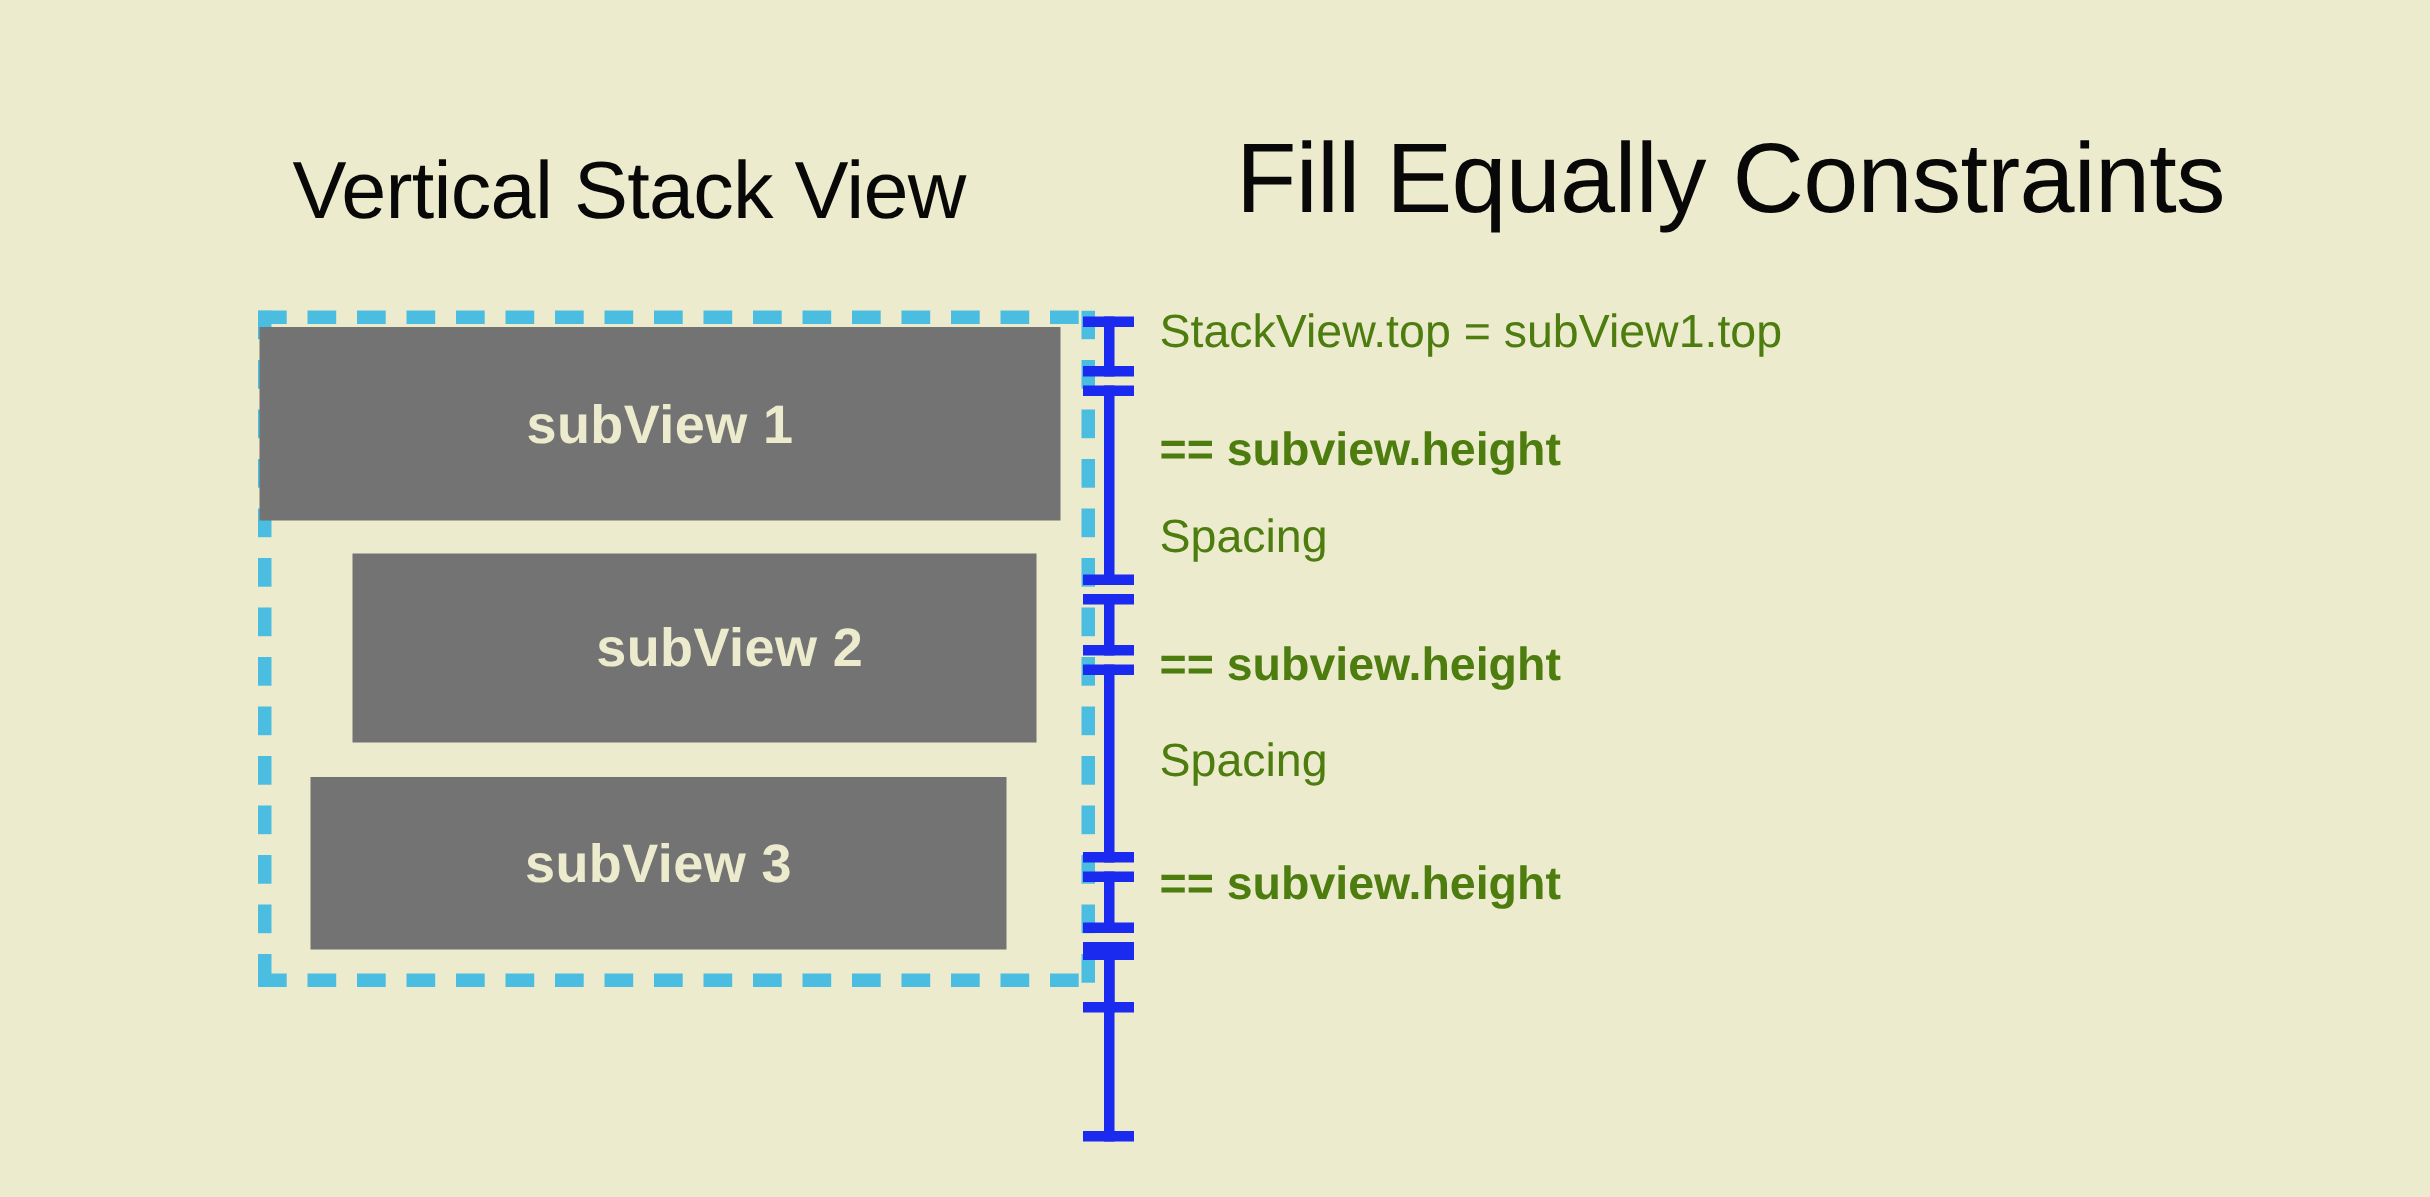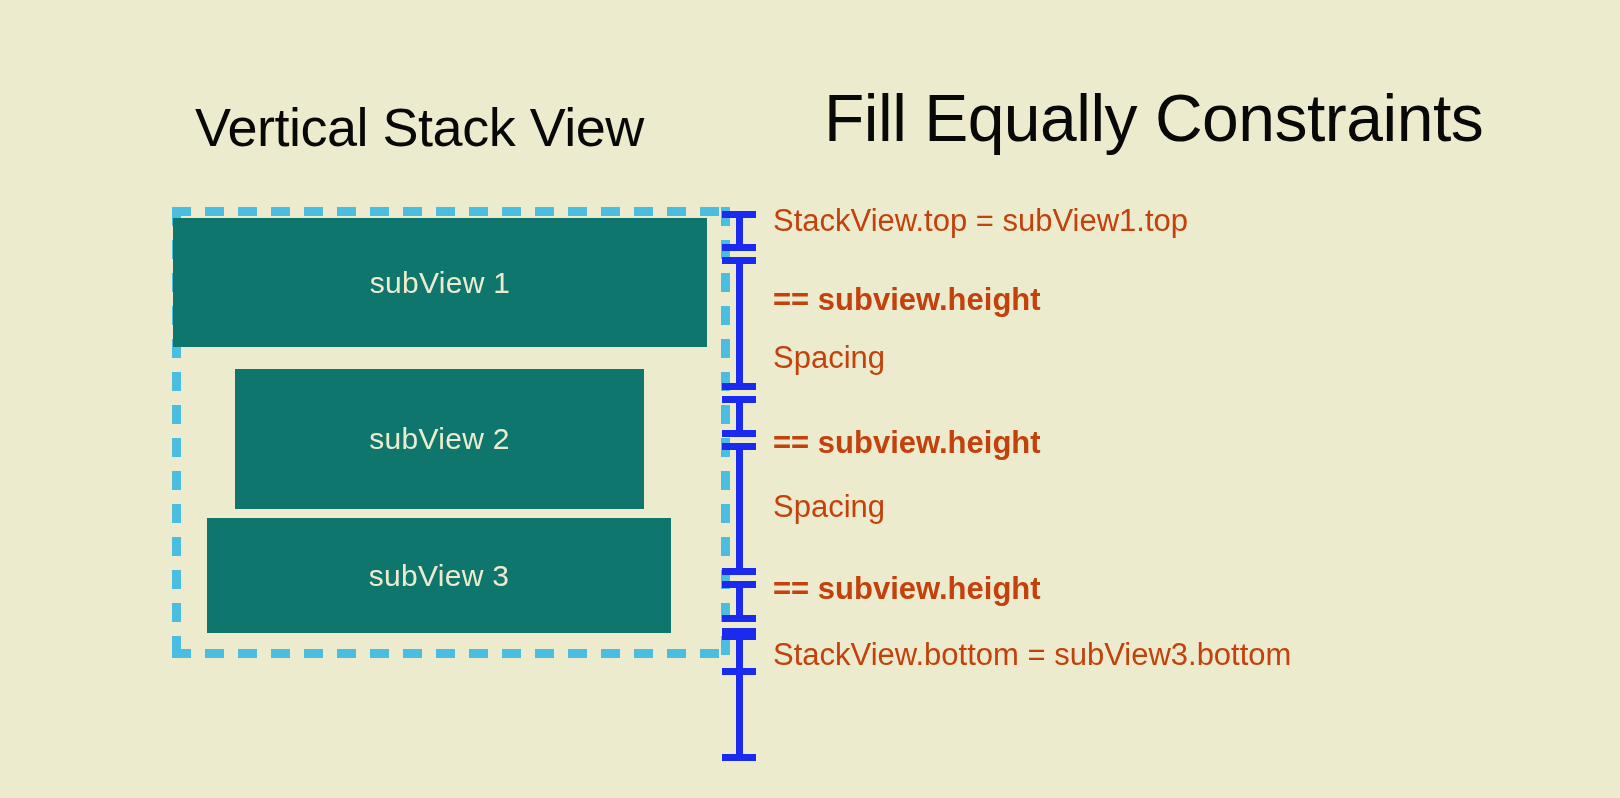--- a/index.html
+++ b/index.html
@@ -51,31 +51,31 @@
     background-repeat:repeat-y;
   }
   #dash-top{left:0;top:0;width:558px;}
   #dash-bottom{left:0;bottom:0;width:558px;}
   #dash-left{left:0;top:0;height:451px;}
   #dash-right{right:0;top:0;height:451px;}
 
   
   .subview{
     position:absolute;
-    background:#0f766e;
+    background:#737373;
     color:#EDEBCD;
-    font-size:30px;
-    font-weight:normal;
+    font-size:36px;
+    font-weight:bold;
     display:flex;
     align-items:center;
     justify-content:center;
     letter-spacing:0.3px;
   }
   #subview-1{left:173px; top:218px; width:534px; height:129px;}
-  #subview-2{left:235px; top:369px; width:409px; height:140px;}
+  #subview-2{left:235px; top:369px; width:409px; height:126px;padding-left:47px;}
   #subview-3{left:207px; top:518px; width:464px; height:115px;}
 
   
   #brackets{position:absolute; left:722px; top:195px; width:70px; height:490px;}
   .ibeam{position:absolute; left:0;}
   .ibeam .cap{
     position:absolute;
     left:0; width:34px; height:7px;
     background:#1A2AEE;
   }
@@ -85,21 +85,21 @@
     position:absolute;
     left:14px; width:7px;
     top:0; bottom:0;
     background:#1A2AEE;
   }
 
   
   .clabel{
     position:absolute;
     left:773px;
-    color:#c2410c;
+    color:#4d7c0f;
     white-space:nowrap;
   }
   .clabel.regular{font-size:31px; font-weight:normal;}
   .clabel.bold{font-size:31px; font-weight:bold;margin-top:10px;}
 </style>
 </head>
 <body>
 
 <div id="stage">
 
@@ -174,15 +174,14 @@
   <div class="clabel bold" style="top:272px;">== subview.height</div>
 
   <div class="clabel regular" style="top:340px;">Spacing</div>
 
   <div class="clabel bold" style="top:415px;">== subview.height</div>
 
   <div class="clabel regular" style="top:489px;">Spacing</div>
 
   <div class="clabel bold" style="top:561px;">== subview.height</div>
 
-  <div class="clabel regular" style="top:637px;">StackView.bottom = subView3.bottom</div>
 
 </div>
 
 </body></html>

